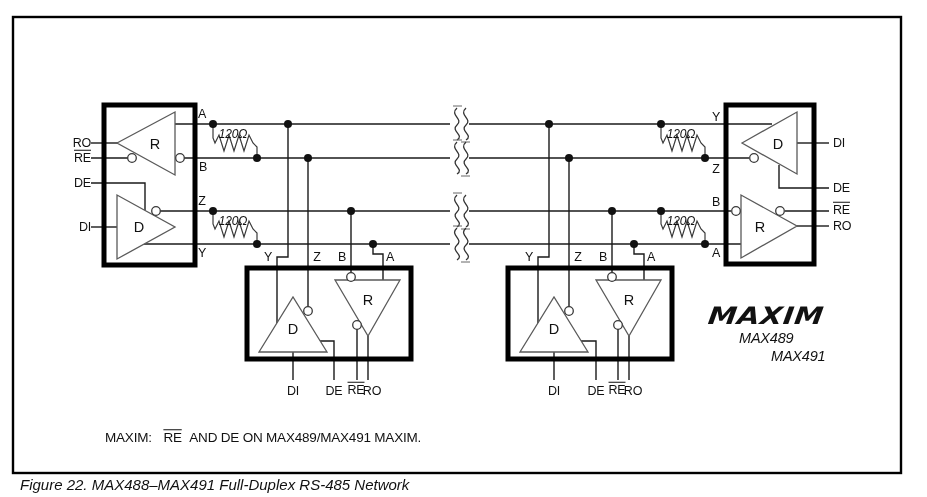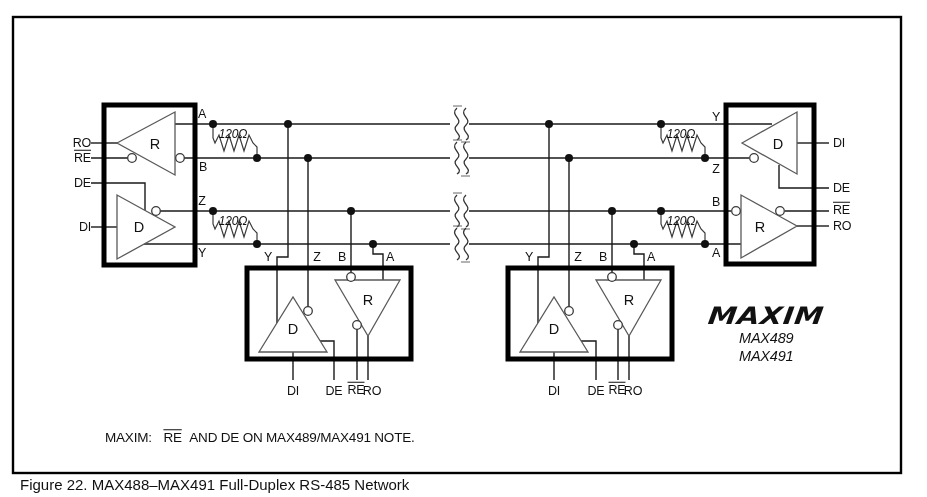--- a/index.html
+++ b/index.html
@@ -16,21 +16,21 @@
   .sq{stroke:#333;stroke-width:1.3;fill:none;}
   .tick{stroke:#666;stroke-width:1;fill:none;}
   .lb{position:absolute;font-size:12.5px;line-height:1;letter-spacing:-0.2px;white-space:nowrap;
       transform:translate(-50%,-50%);}
   .ra{transform:translate(-100%,-50%);}
   .la{transform:translate(0,-50%);}
   .ovl{text-decoration:overline;}
   .gate{font-size:14.5px;}
   .rlab{font-size:12px;font-style:italic;}
   .note{font-size:13.5px;}
-  .caption{font-size:15px;letter-spacing:0;}
+  .caption{font-style:italic;font-size:15px;letter-spacing:0;}
   .logo-brand{font-family:"DejaVu Sans",sans-serif;font-style:italic;font-weight:bold;font-size:24px;
       letter-spacing:0.5px;transform:translate(-50%,-50%) scaleX(1.2) skewX(-6deg);}
   .logo-model{font-style:italic;font-size:14.5px;}
 </style>
 </head>
 <body>
 
 <div id="stage">
 
 <svg id="schem" width="927" height="497" viewBox="0 0 927 497">
@@ -198,23 +198,23 @@
 <span class="lb" style="left:716px;top:253px">A</span>
 <span class="lb gate" style="left:778px;top:144px">D</span>
 <span class="lb gate" style="left:760px;top:227px">R</span>
 <span class="lb la" style="left:833px;top:143px">DI</span>
 <span class="lb la" style="left:833px;top:188px">DE</span>
 <span class="lb la ovl" style="left:833px;top:210px">RE</span>
 <span class="lb la" style="left:833px;top:226px">RO</span>
 
 <span class="lb logo-brand" style="left:766px;top:316px">MAXIM</span>
 <span class="lb la logo-model" style="left:739px;top:338px">MAX489</span>
-<span class="lb la logo-model" style="left:739px;top:356px">MAX491</span>
+<span class="lb la logo-model" style="left:771px;top:356px">MAX491</span>
 
 <div class="lb la note" style="left:105px;top:438px">
   <span>MAXIM:</span>
   <span class="ovl" style="margin-left:8px">RE</span>
-  <span style="margin-left:4px">AND DE ON MAX489/MAX491 NOTE.</span>
+  <span style="margin-left:4px">AND DE ON MAX489/MAX491 MAXIM.</span>
 </div>
 
 <div class="lb la caption" style="left:20px;top:484px">Figure 22. MAX488–MAX491 Full-Duplex RS-485 Network</div>
 
 </div>
 
 </body></html>

